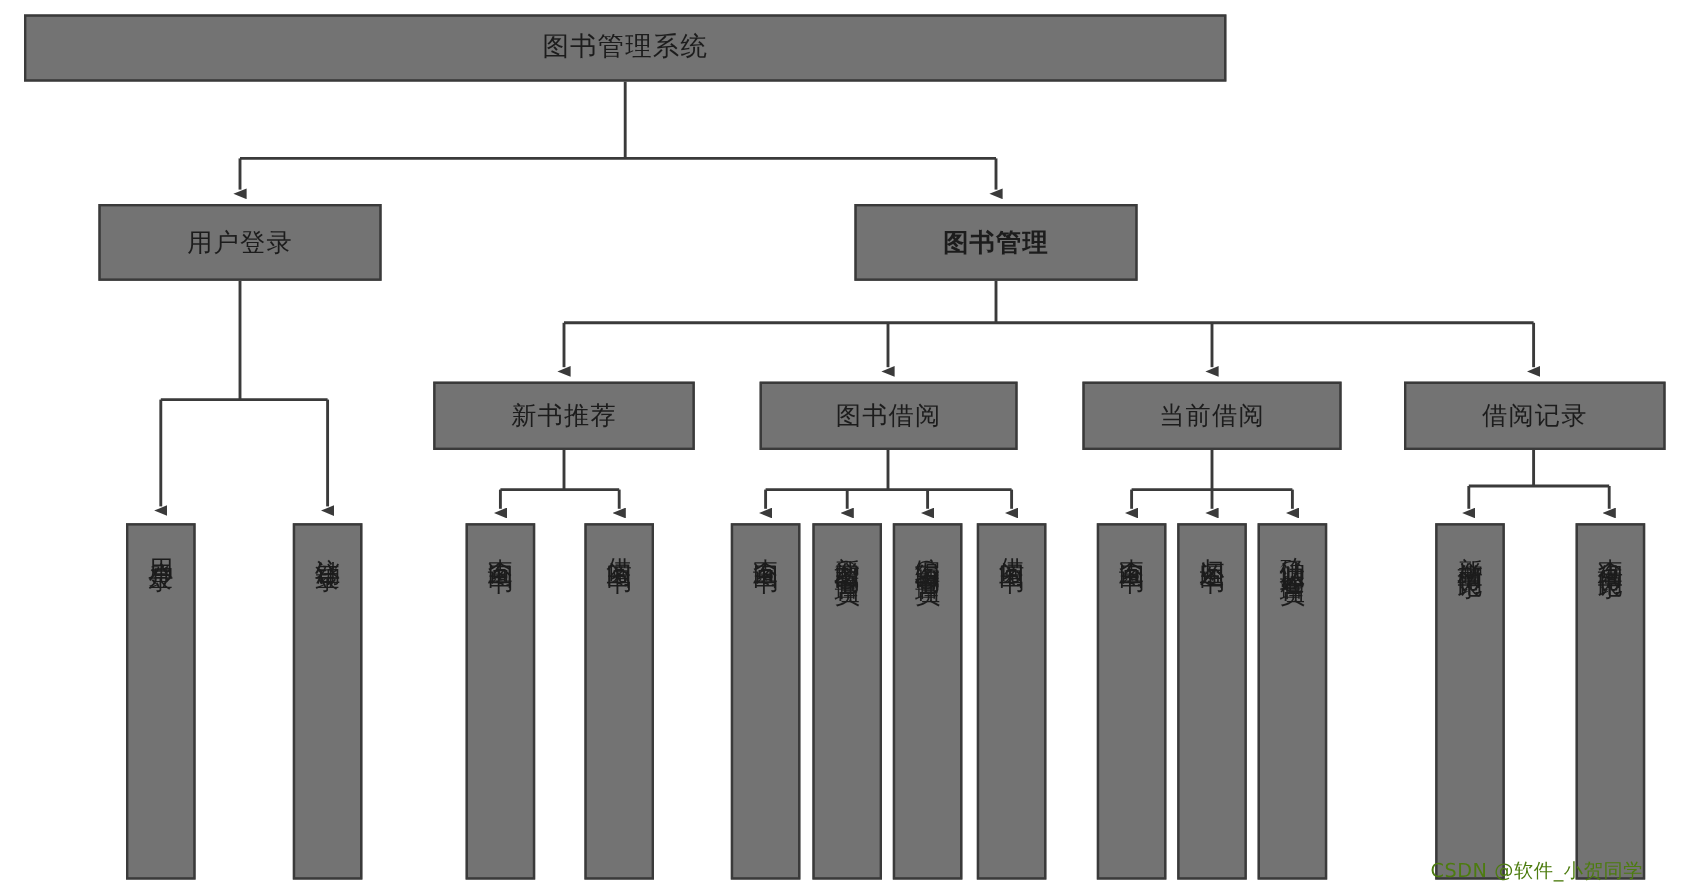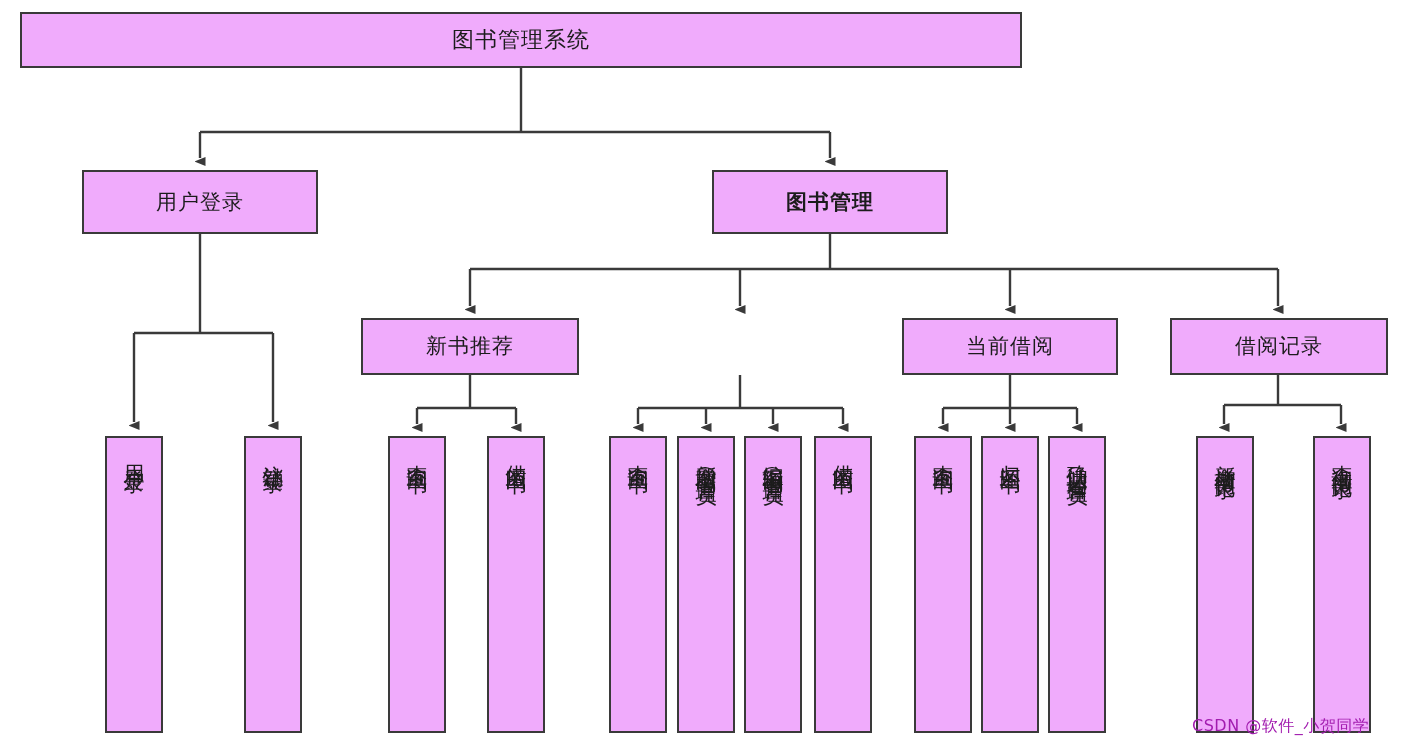--- a/index.html
+++ b/index.html
@@ -17,21 +17,21 @@
   }
   svg#wires{
     position:absolute;
     left:0; top:0;
     width:1405px; height:747px;
     pointer-events:none;
   }
   .node{
     position:absolute;
     box-sizing:border-box;
-    background:#f0abfc;
+    background:#737373;
     border:2.2px solid #3a3a3a;
     display:flex;
     align-items:center;
     justify-content:center;
     overflow:hidden;
   }
   .node .label{
     font-size:21px;
     line-height:1.18;
     letter-spacing:1px;
@@ -55,21 +55,21 @@
     writing-mode:vertical-rl;
     text-orientation:upright;
     font-size:21px;
     line-height:1.05;
     letter-spacing:3px;
     white-space:nowrap;
   }
   .watermark{
     position:absolute;
     font-size:16px;
-    color:#a21caf;
+    color:#4d7c0f;
     letter-spacing:0.5px;
     white-space:nowrap;
     font-family:"DejaVu Sans","Liberation Sans",sans-serif;
   }
 </style>
 </head>
 <body>
 
 <div id="canvas">
 
@@ -130,20 +130,23 @@
   <div class="node horiz" style="left:82px; top:170px; width:236px; height:64px;">
     <span class="label">用户登录</span>
   </div>
   <div class="node horiz" style="left:712px; top:170px; width:236px; height:64px;font-weight:bold;">
     <span class="label">图书管理</span>
   </div>
 
   <div class="node horiz" style="left:361px; top:318px; width:218px; height:57px;">
     <span class="label">新书推荐</span>
   </div>
+  <div class="node horiz" style="left:633px; top:318px; width:215px; height:57px;">
+    <span class="label">图书借阅</span>
+  </div>
   <div class="node horiz" style="left:1170px; top:318px; width:218px; height:57px;">
     <span class="label">借阅记录</span>
   </div>
   <div class="node horiz" style="left:902px; top:318px; width:216px; height:57px;">
     <span class="label">当前借阅</span>
   </div>
 
   <div class="node vert" style="left:105px; top:436px; width:58px; height:297px;">
     <span class="label">用户登录</span>
   </div>

